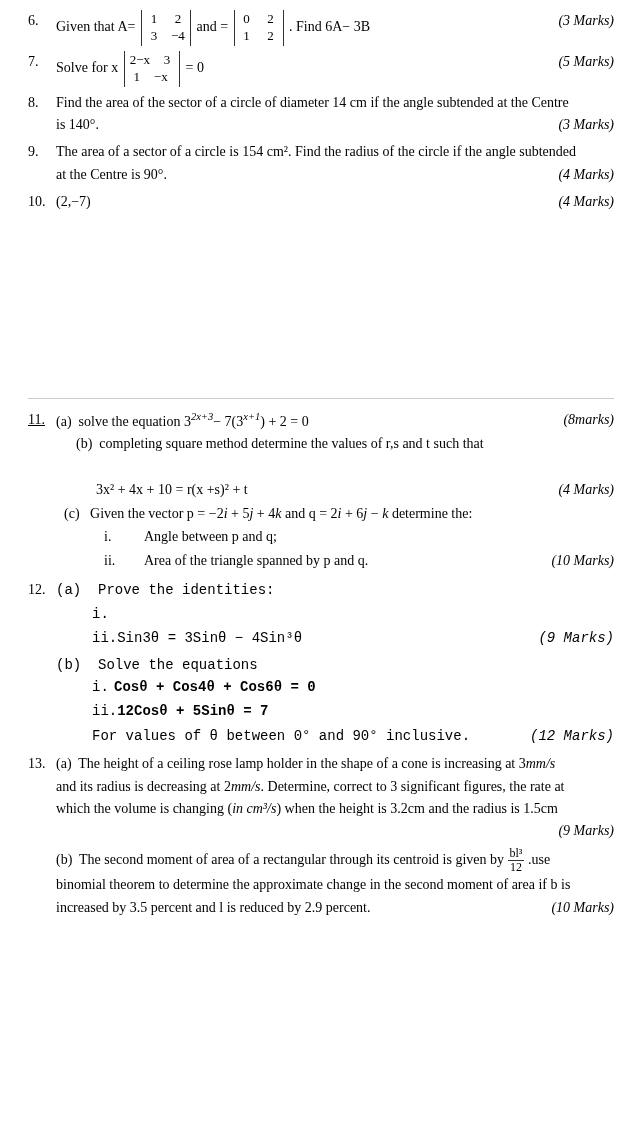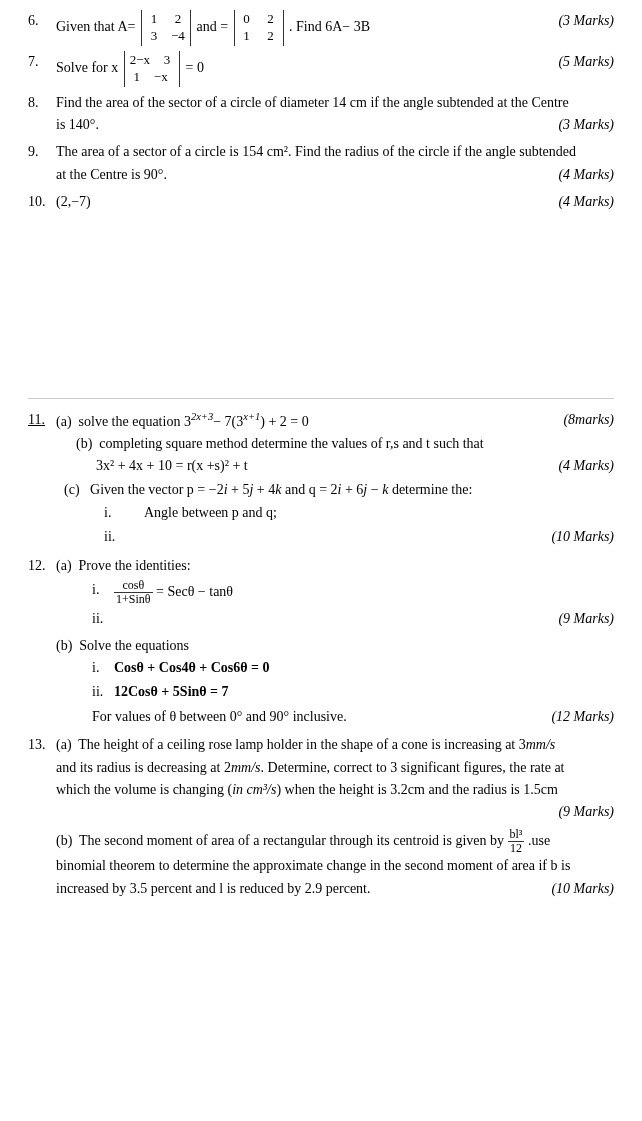--- a/index.html
+++ b/index.html
@@ -210,69 +210,64 @@
           <span>
             (a)&nbsp; solve the equation 3<sup>2x+3</sup>− 7(3<sup>x+1</sup>) + 2 = 0
           </span>
           <span class="marks">(8marks)</span>
         </div>
 
         <div style="margin-left:20px;">
           <span>
             (b)&nbsp; completing square method determine the values of r,s and t such that
           </span>
-          <div class="q-row" style="margin-left:20px;">
+          <div class="q-row" style="margin-left:20px;margin-top:24px;">
             <span>3x² + 4x + 10 = r(x +s)² + t</span>
             <span class="marks">(4 Marks)</span>
           </div>
         </div>
 
         <div style="margin-left:8px; margin-top:2px;">
           <span>
             (c)&nbsp;&nbsp; Given the vector p = −2<em>i</em> + 5<em>j</em> + 4<em>k</em> and q = 2<em>i</em> + 6<em>j</em> − <em>k</em> determine the:
           </span>
           <div style="margin-left:40px;">
             <div class="sub-item">
               <span class="sub-label-roman">i.</span>
               <span>Angle between p and q;</span>
             </div>
             <div class="q-row">
               <div style="display:flex;">
                 <span class="sub-label-roman">ii.</span>
+                <span>Area of the triangle spanned by p and q.</span>
               </div>
               <span class="marks">(10 Marks)</span>
             </div>
           </div>
         </div>
 
       </div>
     </div>
   </div>
 
   <div class="q-block" style="margin-top:6px;">
     <div style="display:flex; align-items:flex-start;justify-content:space-between;">
       <span style="min-width:28px;">12.</span>
-      <div style="flex:1;">
+      <div style="flex:1;font-family:Liberation Mono, monospace;">
 
         <div>
           <span>(a)&nbsp; Prove the identities:</span>
           <div style="margin-left:36px;">
             <div class="sub-item" style="margin-top:2px;">
               <span style="min-width:22px;">i.</span>
-              <span>
-                <span class="frac">
-                  <span class="frac-num">cosθ</span>
-                  <span class="frac-den">1+Sinθ</span>
-                </span>
-                = Secθ − tanθ
-              </span>
             </div>
             <div class="q-row" style="margin-top:2px;">
               <div style="display:flex;">
                 <span style="min-width:22px;">ii.</span>
+                <span>Sin3θ = 3Sinθ − 4Sin³θ</span>
               </div>
               <span class="marks">(9 Marks)</span>
             </div>
           </div>
         </div>
 
         <div style="margin-top:4px;">
           <span>(b)&nbsp; Solve the equations</span>
           <div style="margin-left:36px;">
             <div class="sub-item">

